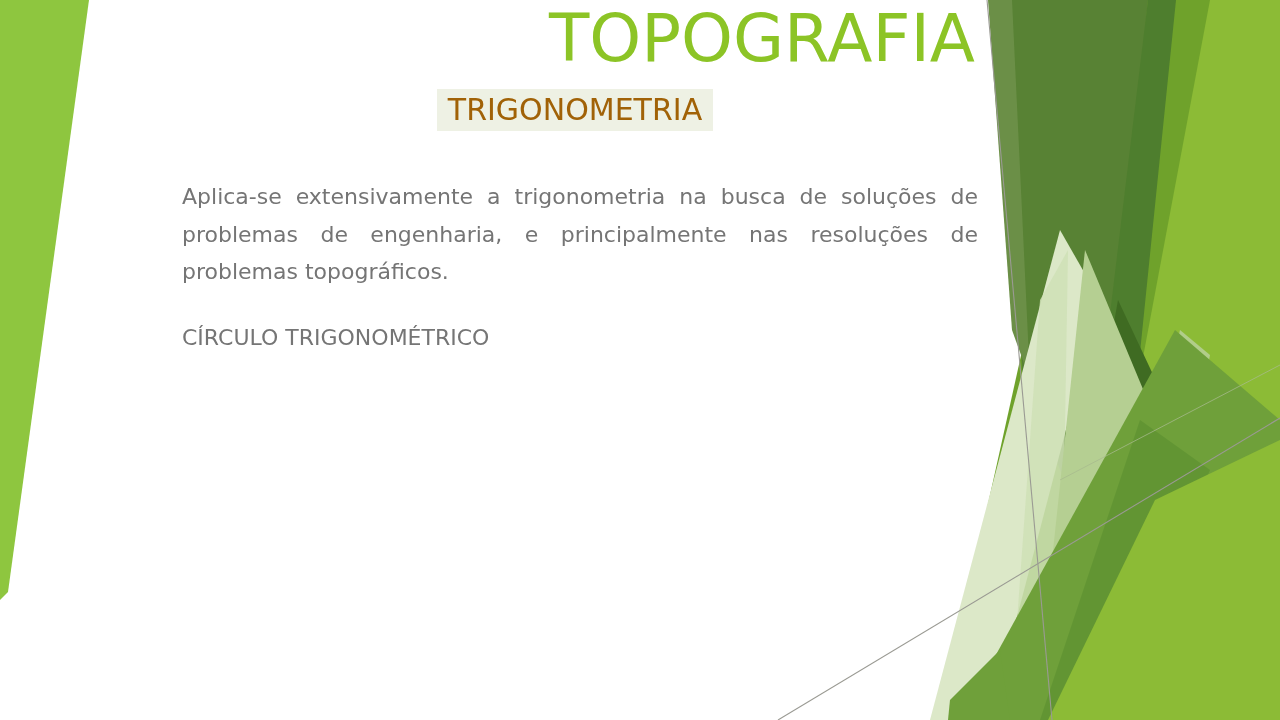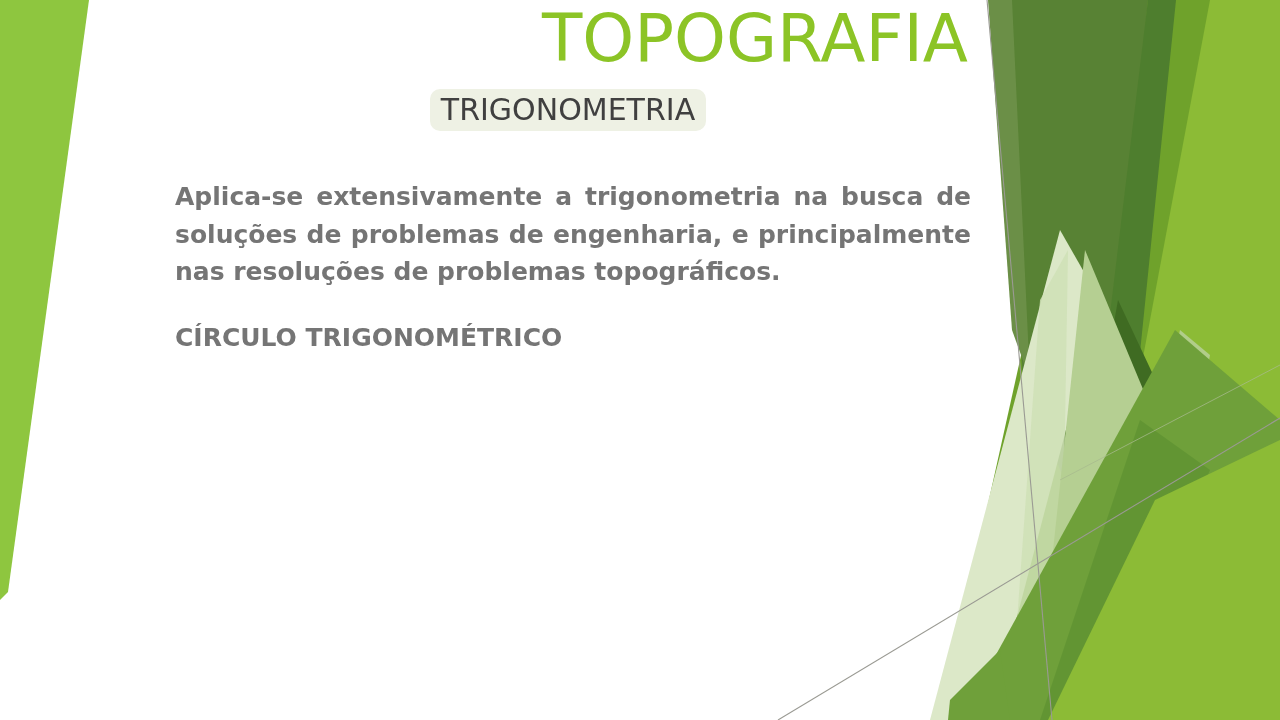--- a/index.html
+++ b/index.html
@@ -26,21 +26,21 @@
     width: 1280px;
     height: 720px;
     pointer-events: none;
   }
   #deco-right { z-index: 1; }
   #deco-left  { z-index: 1; }
 
   
   #content {
     position: absolute;
-    left: 8px;
+    left: 15px;
     top: 0;
     width: 1063px;
     height: 720px;
     z-index: 5;
   }
 
   #title-block {
     position: absolute;
     left: 160px;
     top: 2px;
@@ -61,42 +61,41 @@
   #subtitle-row {
     position: absolute;
     left: 160px;
     top: 89px;
     width: 800px;
     text-align: center;
   }
   #subtitle-highlight {
     display: inline-block;
     background: #EEF1E4;
-    color: #404040;
+    color: #a16207;
     font-family: "DejaVu Sans", sans-serif;
     font-weight: 400;
     font-size: 30px;
     line-height: 42px;
     padding: 0 11px;
     white-space: nowrap;
-    border-radius: 10px;
   }
 
   #body-block {
     position: absolute;
     left: 167px;
     top: 178px;
     width: 796px;
   }
   .para {
     margin: 0 0 0 0;
     color: #757575;
     font-family: "DejaVu Sans", sans-serif;
-    font-weight: 700;
-    font-size: 25px;
+    font-weight: 400;
+    font-size: 22px;
     line-height: 37.5px;
     text-align: justify;
     text-justify: inter-word;
   }
   .para.justify-all {
     text-align-last: left;
   }
   .para + .para {
     margin-top: 28px;
   }

